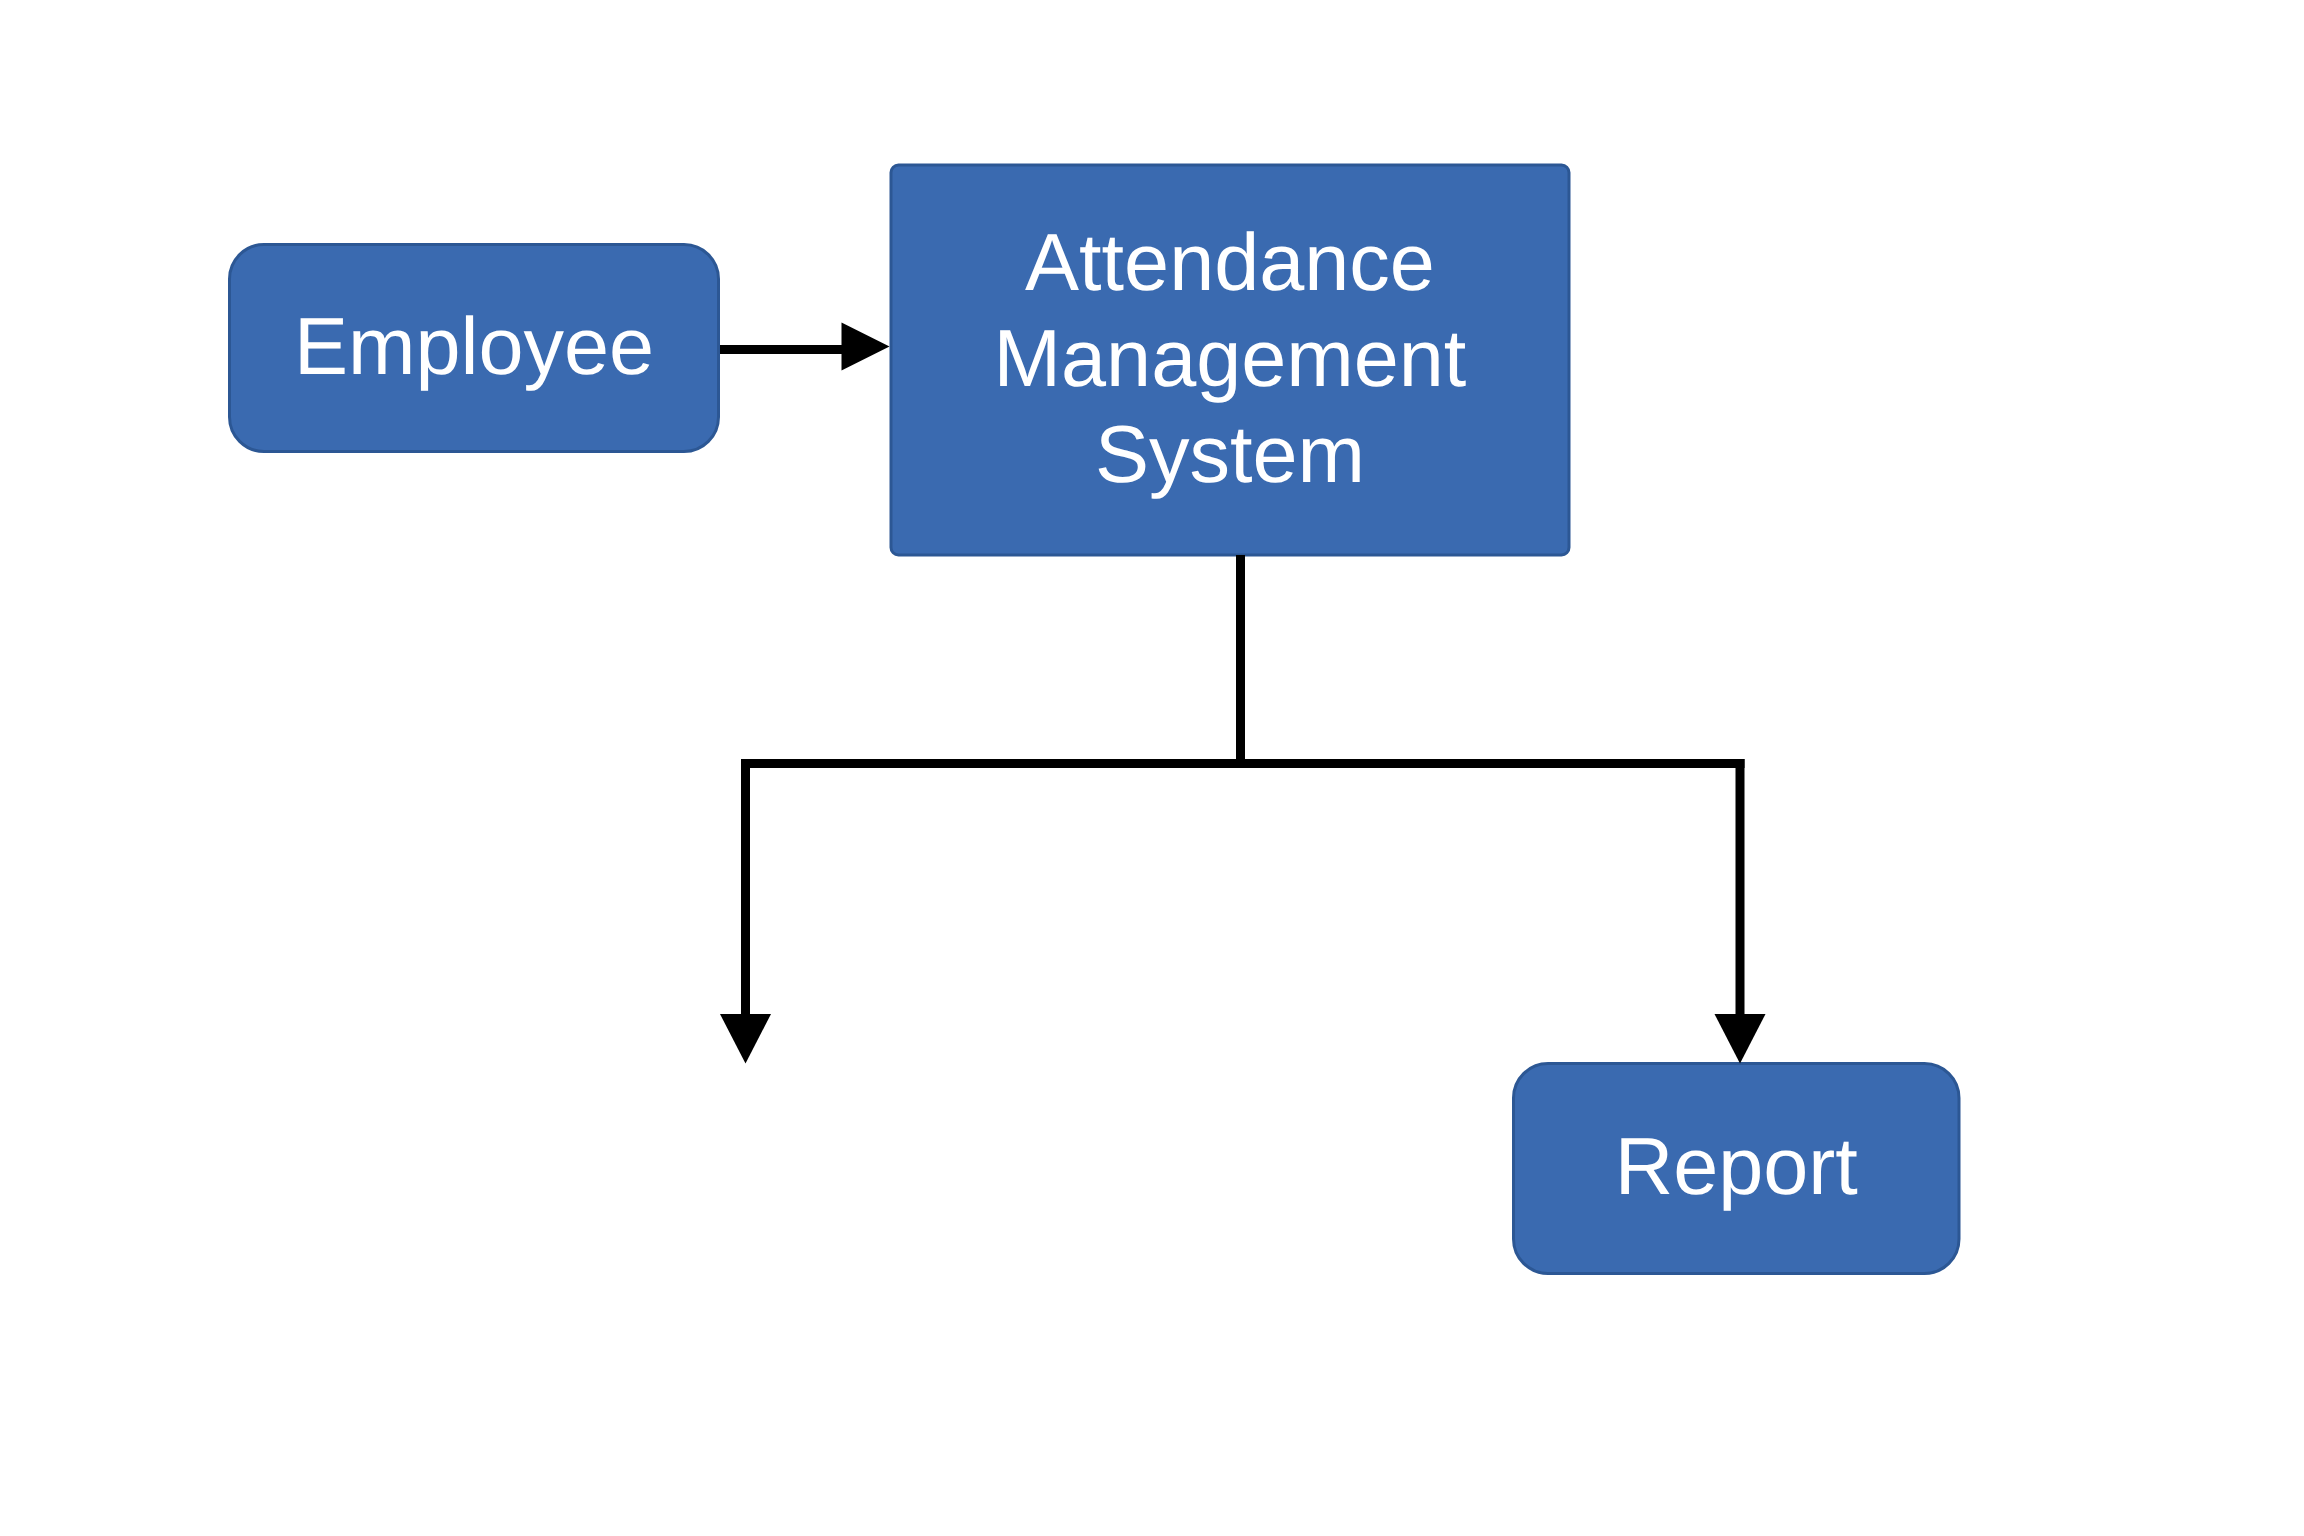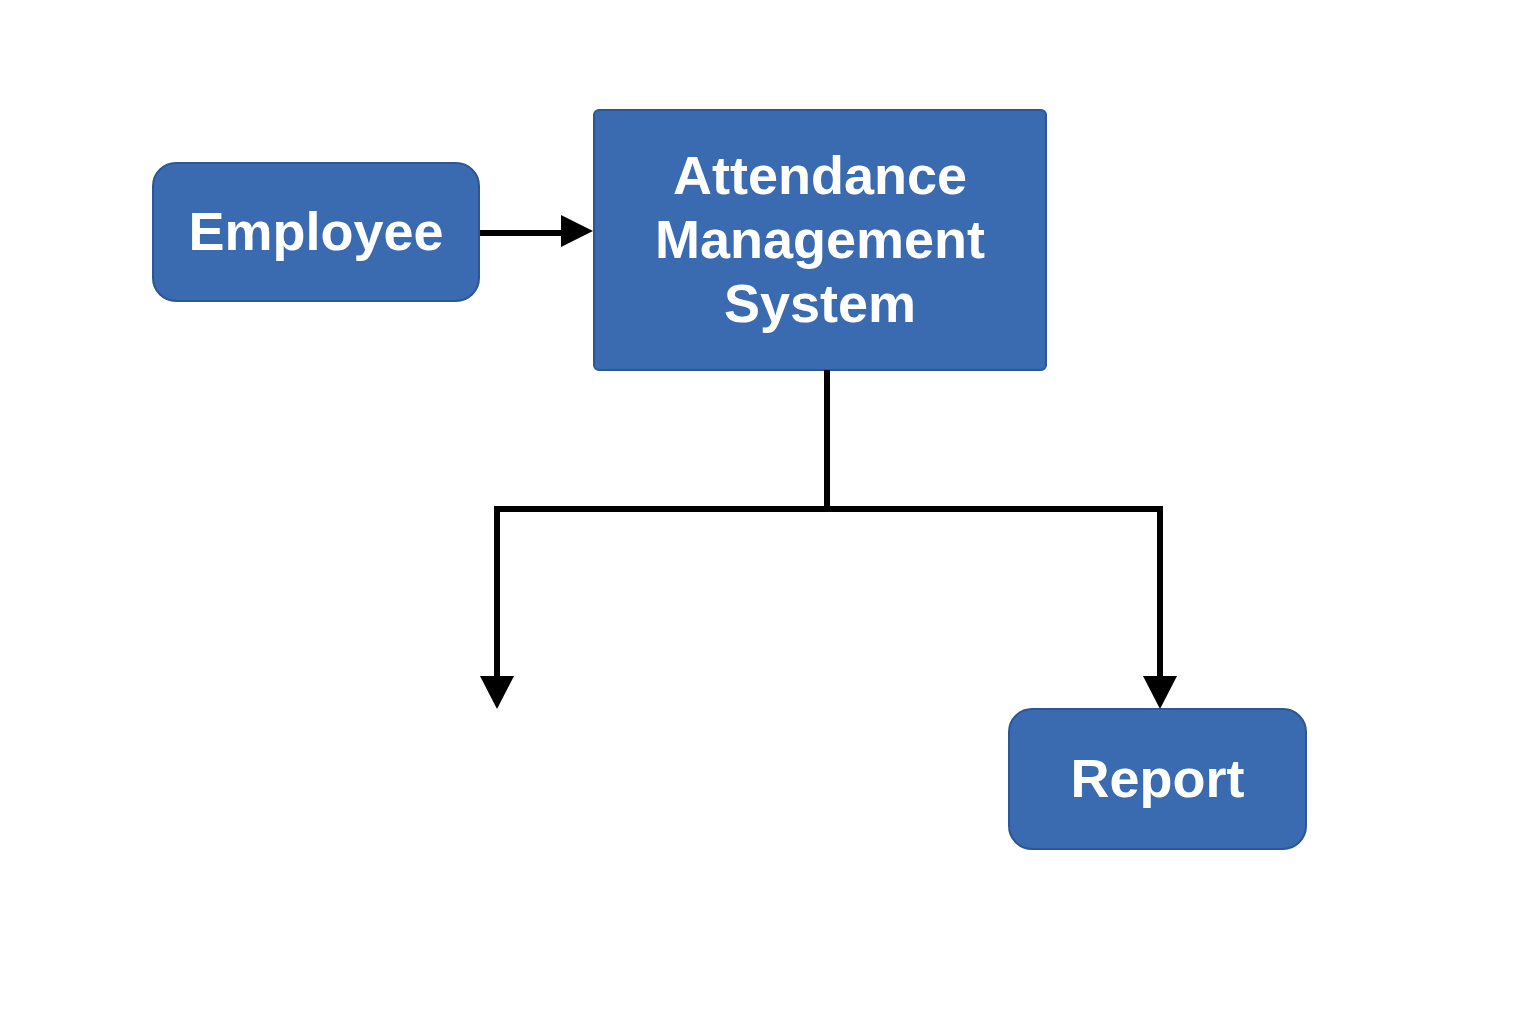--- a/index.html
+++ b/index.html
@@ -14,21 +14,20 @@
   body {
     background: var(--background);
     font-family: "Liberation Sans", "DejaVu Sans", sans-serif;
     overflow: hidden;
   }
   .canvas {
     position: relative;
     width: 1536px;
     height: 1024px;
     background: var(--background);
-    font-weight: bold;
   }
   .node {
     position: absolute;
     display: flex;
     align-items: center;
     justify-content: center;
     background: var(--node-fill);
     border: 2px solid var(--node-border);
     border-radius: 24px;
     color: var(--node-text);

